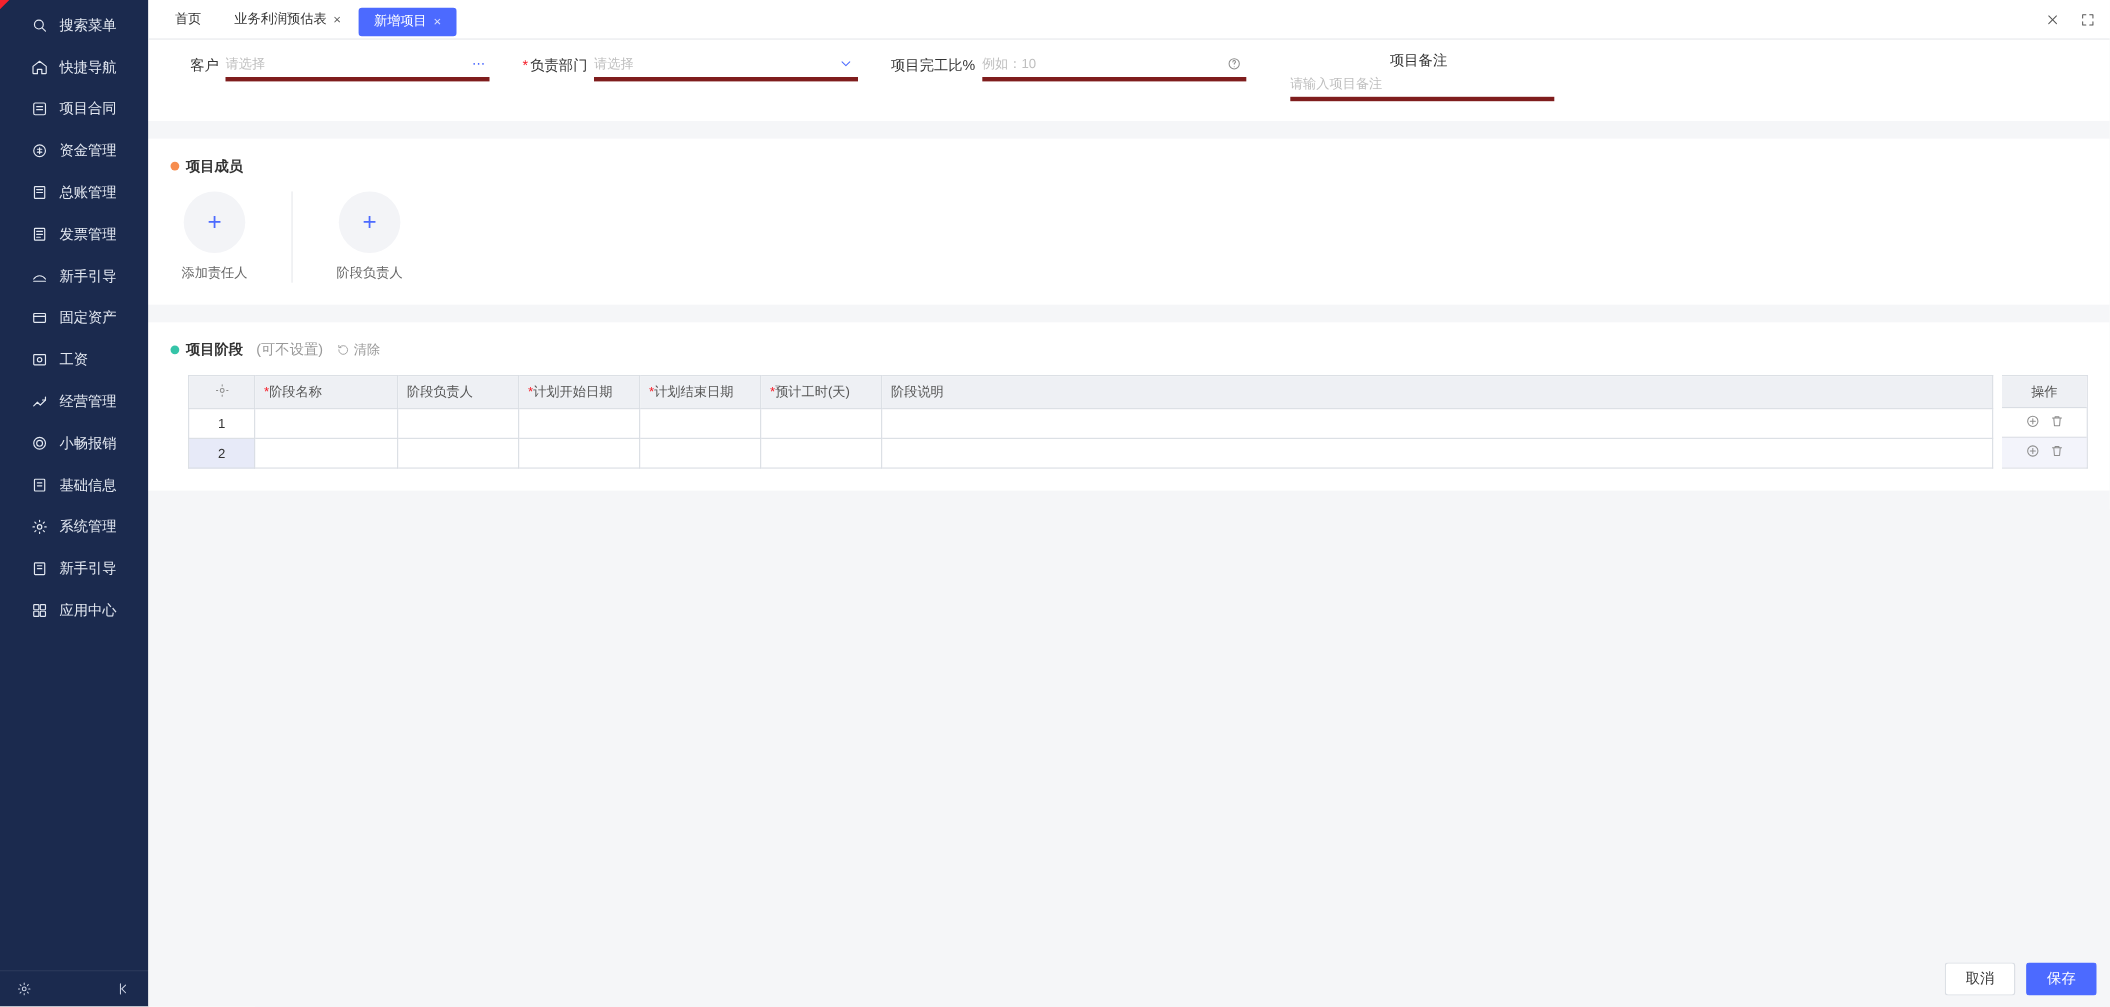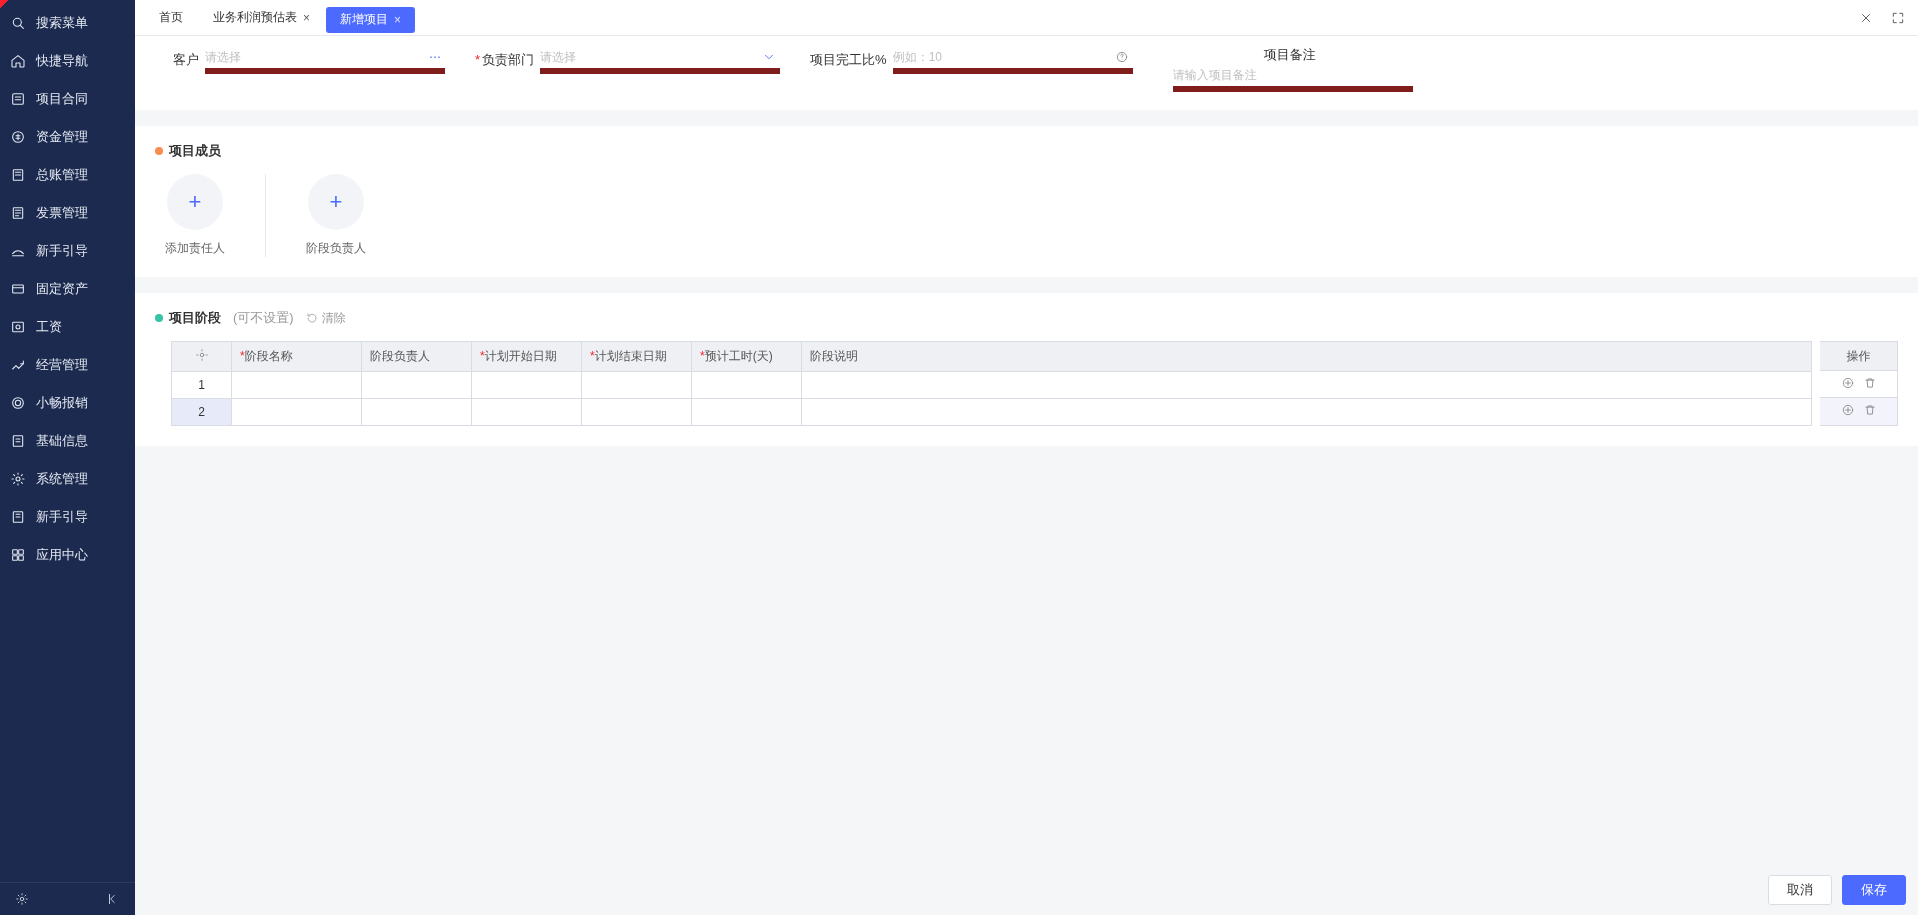--- a/index.html
+++ b/index.html
@@ -19,21 +19,21 @@
       color: #cfd6e6;
       display: flex;
       flex-direction: column;
       flex-shrink: 0;
     }
     .sidebar-list { flex: 1; overflow-y: auto; padding-top: 4px; }
     .sidebar-item {
       display: flex;
       align-items: center;
       gap: 10px;
-      padding: 10px 10px;
+      padding: 10px 28px;
       cursor: pointer;
       color: #e4e9f2;
       font-size: 13px;
     }
     .sidebar-item .icon { width: 16px; height: 16px; display:inline-flex; align-items:center; justify-content:center; color:#e4e9f2; }
     .sidebar-item .icon svg { width:16px; height:16px; }
     .sidebar-footer {
       display: flex;
       justify-content: space-between;
       padding: 8px 14px;
@@ -92,21 +92,21 @@
     .form-field .label {
       width: auto;
       min-width: 44px;
       text-align:right;
       color:#333;
       font-size:13px;
       margin-right:6px;
     }
     .form-field .req { color:#f5222d; margin-right:2px; }
     .form-field .input-wrap {
-      border-bottom:6px solid #7f1d1d;
+      border-bottom:4px solid #7f1d1d;
       min-height:28px;
       display:flex;
       align-items:center;
       position:relative;
       justify-content:flex-end;
     }
     .form-field input {
       border:none; outline:none; font-size:12px; background:transparent; width:100%;
       color:#333;
     }

